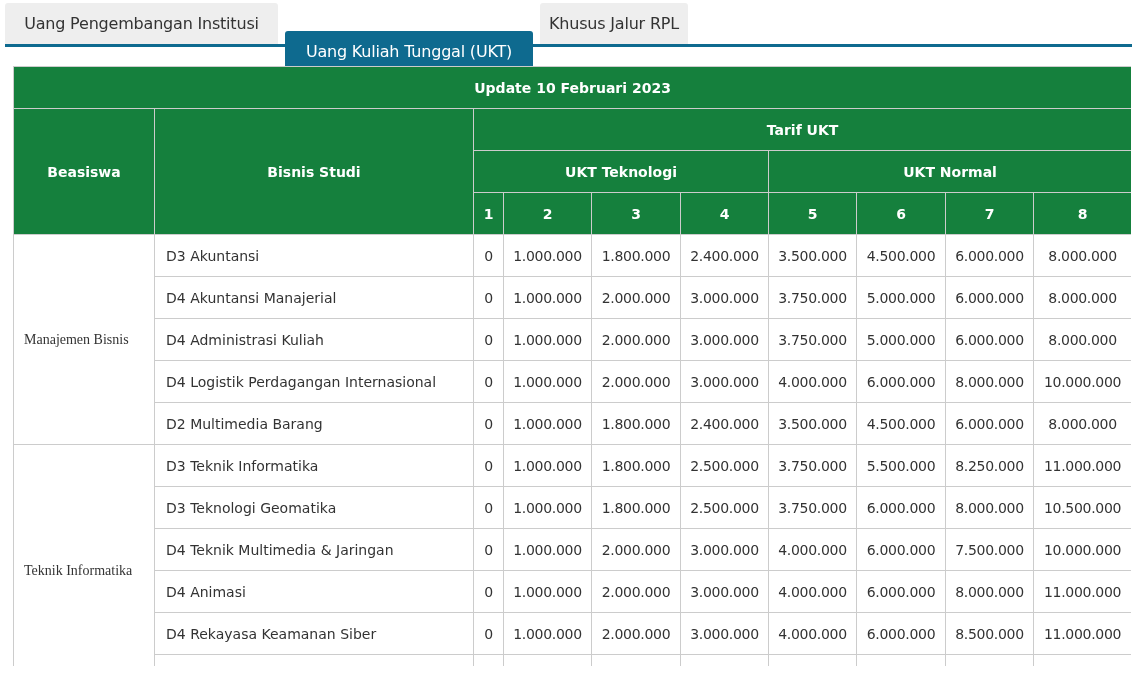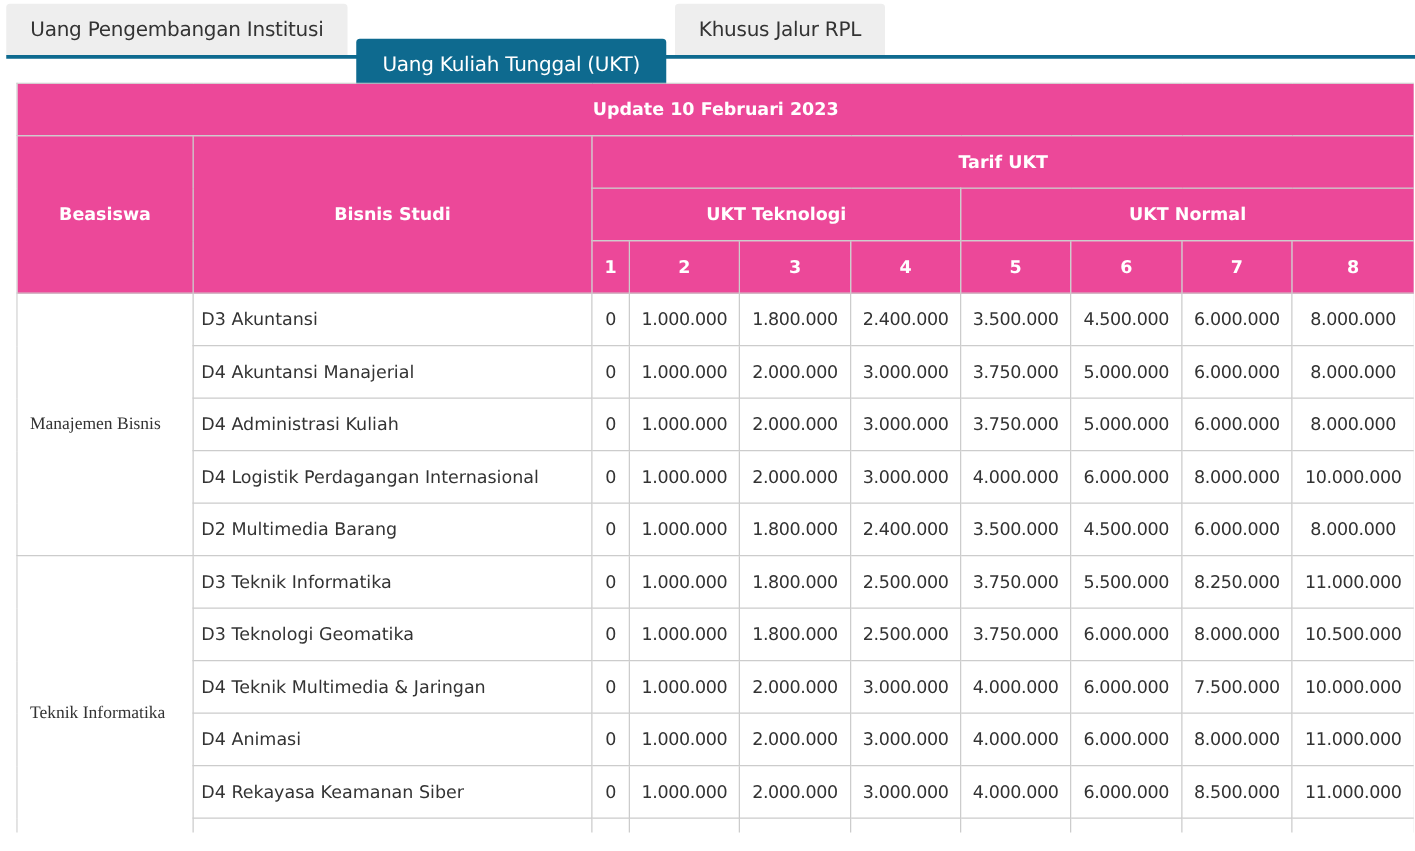--- a/index.html
+++ b/index.html
@@ -15,40 +15,40 @@
   .tab {
     height: 41px; box-sizing: border-box; padding: 0 8px;
     display: flex; align-items: center; justify-content: center;
     background: #eeeeee; color: #333333; font-size: 16px;
     border-radius: 3px 3px 0 0; margin-right: 7px; cursor: pointer;
     letter-spacing: -0.2px;
   }
   .tab.active { background: #0e6a8f; color: #ffffff; }
   .tab-0 { width: 273px; }
   .tab-1 { width: 248px; margin-top: 28px; }
-  .tab-2 { width: 168px; }
+  .tab-2 { width: 148px; }
 
   .table-wrap {
     position: absolute; left: 13px; top: 66px; width: 1118px;
     height: 600px; overflow: hidden;
   }
   table {
     border-collapse: collapse; table-layout: fixed; width: 1118px;
     font-size: 14px;
   }
   th, td { border: 1px solid #cccccc; box-sizing: border-box; }
   thead th {
-    background: #ec4899; color: #ffffff; font-weight: bold;
+    background: #15803d; color: #ffffff; font-weight: bold;
     text-align: center; height: 42px; font-size: 14px;
   }
   tbody td {
     height: 42px; text-align: center; color: #333333; white-space: nowrap;
     font-size: 14px; letter-spacing: -0.3px;
   }
-  tbody td.prodi { text-align: left; padding-left: 6px; letter-spacing: 0; margin-left: 40px; }
+  tbody td.prodi { text-align: left; padding-left: 11px; letter-spacing: 0; margin-left: 40px; }
   tbody td.jurusan { text-align: left; padding-left: 10px; vertical-align: middle; white-space: normal; letter-spacing: 0; line-height: 21px; font-family: Liberation Serif, serif; }
 </style>
 </head>
 <body>
 
 <div class="tabs">
   <div class="tab tab-0">Uang Pengembangan Institusi</div>
   <div class="tab tab-1 active">Uang Kuliah Tunggal (UKT)</div>
   <div class="tab tab-2">Khusus Jalur RPL</div>
 </div>

